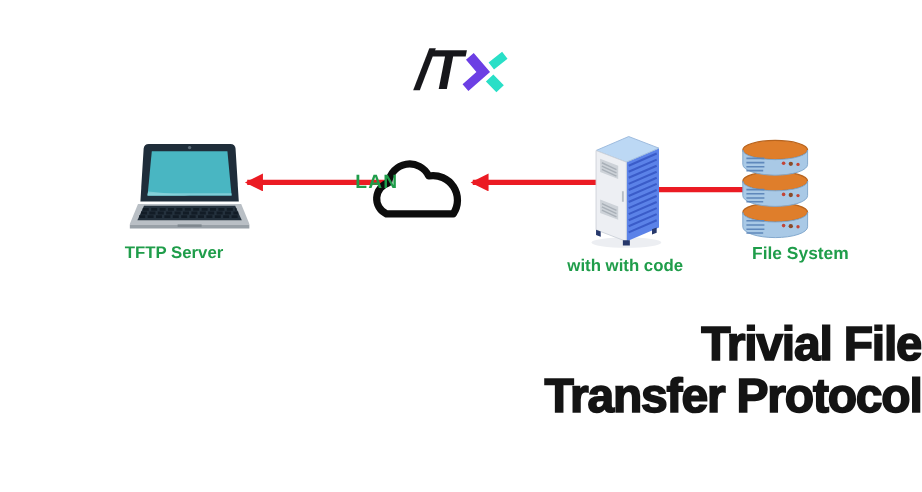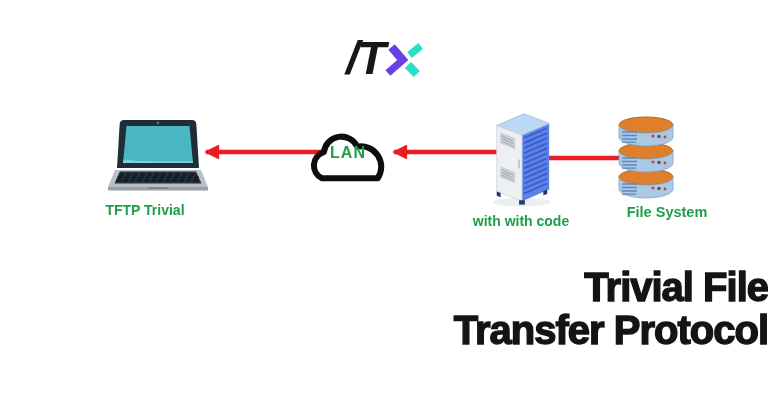--- a/index.html
+++ b/index.html
@@ -22,21 +22,21 @@
   }
   .logo-x{width:36px;height:36px;margin-left:2px;transform:skewX(-8deg) translateY(2px);}
   
   .arrow-layer{position:absolute;left:0;top:0;width:768px;height:410px;}
   .icon{position:absolute;}
   .icon-laptop{left:108px;top:118px;width:100px;height:84px;}
   .icon-cloud{left:296px;top:118px;width:104px;height:74px;}
   .icon-server{left:487px;top:106px;width:68px;height:102px;}
   .icon-db{left:615px;top:112px;width:62px;height:92px;}
   .lan-label{
-    position:absolute;left:296px;top:144px;width:104px;text-align:center;
+    position:absolute;left:296px;top:144px;width:104px;
     color:var(--label-green,#1f9d4a);font-size:16px;font-weight:bold;letter-spacing:1px;
   }
   .node-label{
     position:absolute;text-align:center;color:var(--label-green,#1f9d4a);
     font-weight:bold;font-size:14px;line-height:18px;
   }
   .label-client{left:30px;top:201px;width:230px;}
   .label-server{left:441px;top:212px;width:160px;}
   .label-db{left:607px;top:203px;width:120px;font-size:14.5px;}
   
@@ -131,21 +131,21 @@
       <ellipse cx="31" cy="13" rx="27" ry="8" fill="var(--db-orange,#DF7E2B)" stroke="#b8641e" stroke-width="1"></ellipse>
       <path d="M4,13 L4,25 A27,9 0 0 0 58,25 L58,13 A27,8 0 0 1 4,13 Z" fill="var(--db-blue,#A9C9E6)" stroke="#7fa6cc" stroke-width="0.8"></path>
       <path d="M7,20 H22 M7,23.5 H22 M7,27 H22 M7,30.2 H21" stroke="#5f88bb" stroke-width="1.3" fill="none"></path>
       <circle cx="38" cy="24" r="1.5" fill="#c24436"></circle>
         <circle cx="44" cy="24.5" r="1.8" fill="#8a4a28"></circle>
         <circle cx="50" cy="25" r="1.4" fill="#c24436"></circle>
     </g>
   </svg>
 
   <div class="node-label label-client">
-    <div>TFTP Trivial</div>
+    <div>TFTP Server</div>
   </div>
   <div class="node-label label-server">
     <div>with with code</div>
   </div>
   <div class="node-label label-db">File System</div>
 
   <div class="main-title">
     <div>Trivial File</div>
     <div>Transfer Protocol</div>
   </div>

